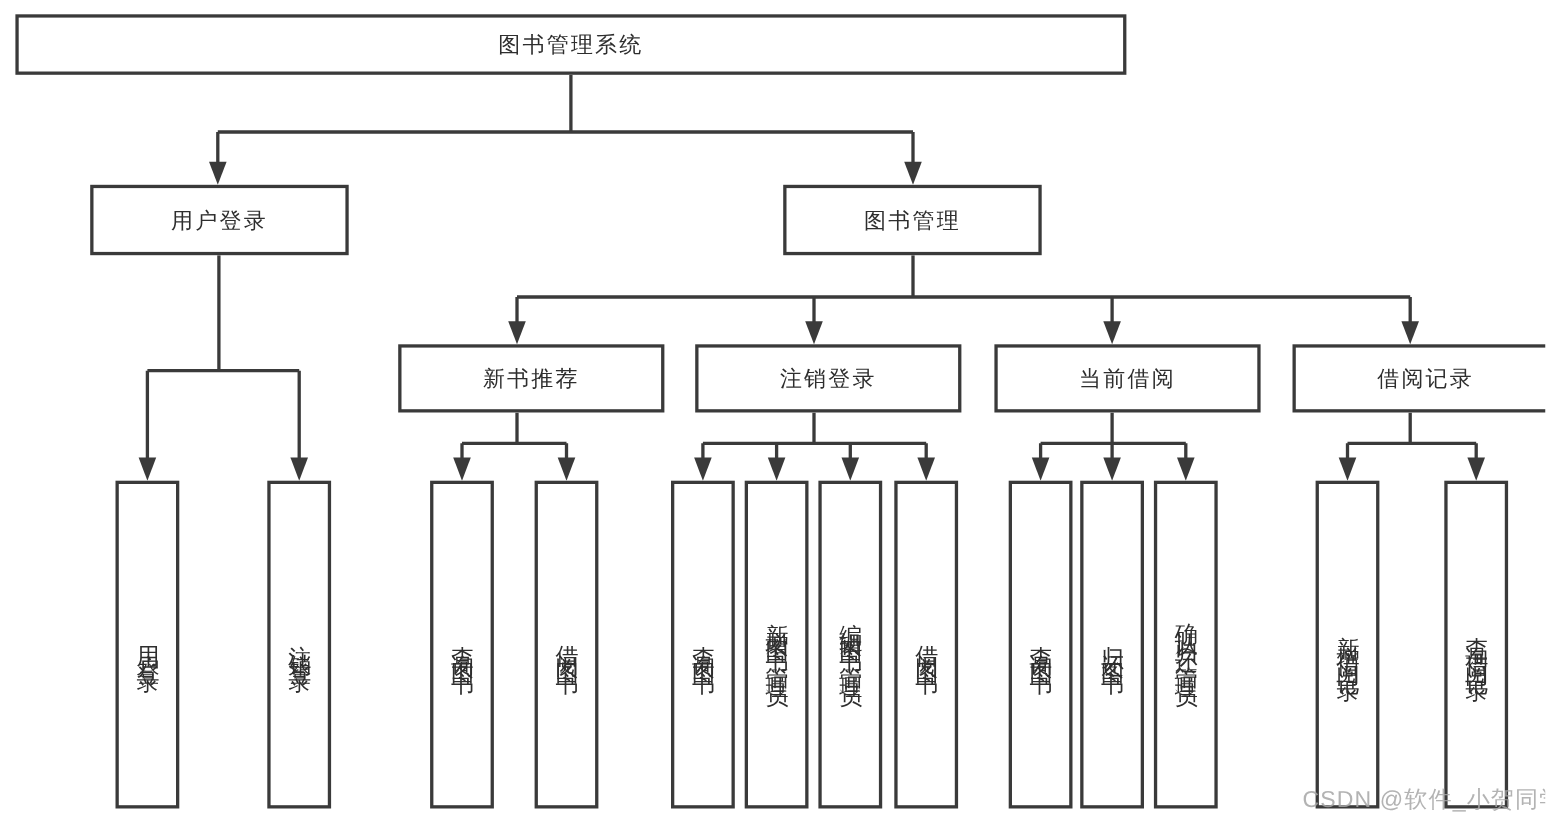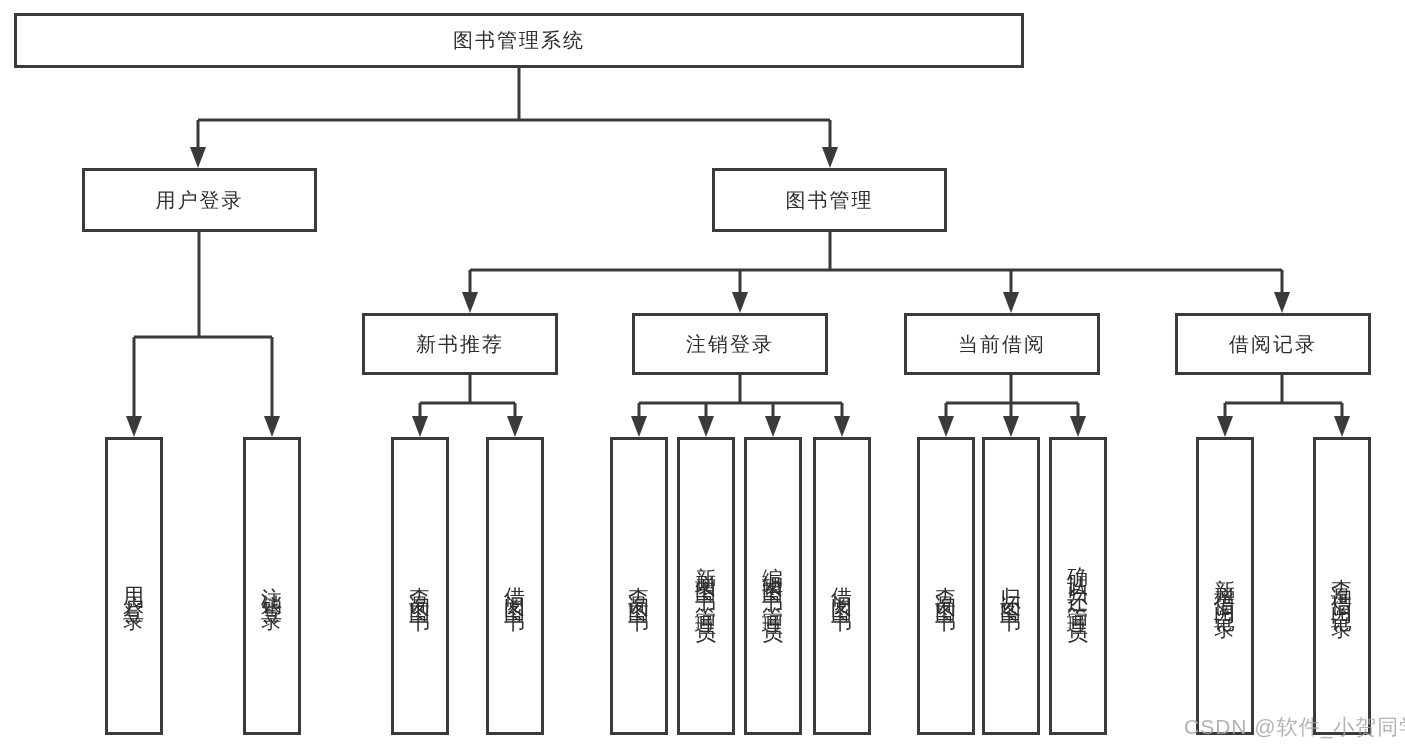--- a/index.html
+++ b/index.html
@@ -41,21 +41,21 @@
   .node.v {
     writing-mode: vertical-lr;
     text-orientation: mixed;
     font-size: 21px;
     letter-spacing: 8px;
     line-height: 1;
   }
   .node.root   { left: 14px;   top: 13px;  width: 1010px; height: 55px; }
   .node.lvl2-a { left: 82px;   top: 168px; width: 235px;  height: 64px; }
   .node.lvl2-b { left: 712px;  top: 168px; width: 235px;  height: 64px; }
-  .node.lvl3   { top: 313px; width: 196px; height: 62px; }
+  .node.lvl3   { top: 313px; width: 242px; height: 62px; }
   .node.s0 { left: 362px; }
   .node.s1 { left: 632px; }
   .node.s2 { left: 904px; }
   .node.s3 { left: 1175px; }
   .node.leaf { top: 437px; width: 58px; height: 298px; }
   .leaf.a1 { left: 105px; }
   .leaf.a2 { left: 243px; }
   .leaf.b1 { left: 391px; }
   .leaf.b2 { left: 486px; }
   .leaf.c1 { left: 610px; }

